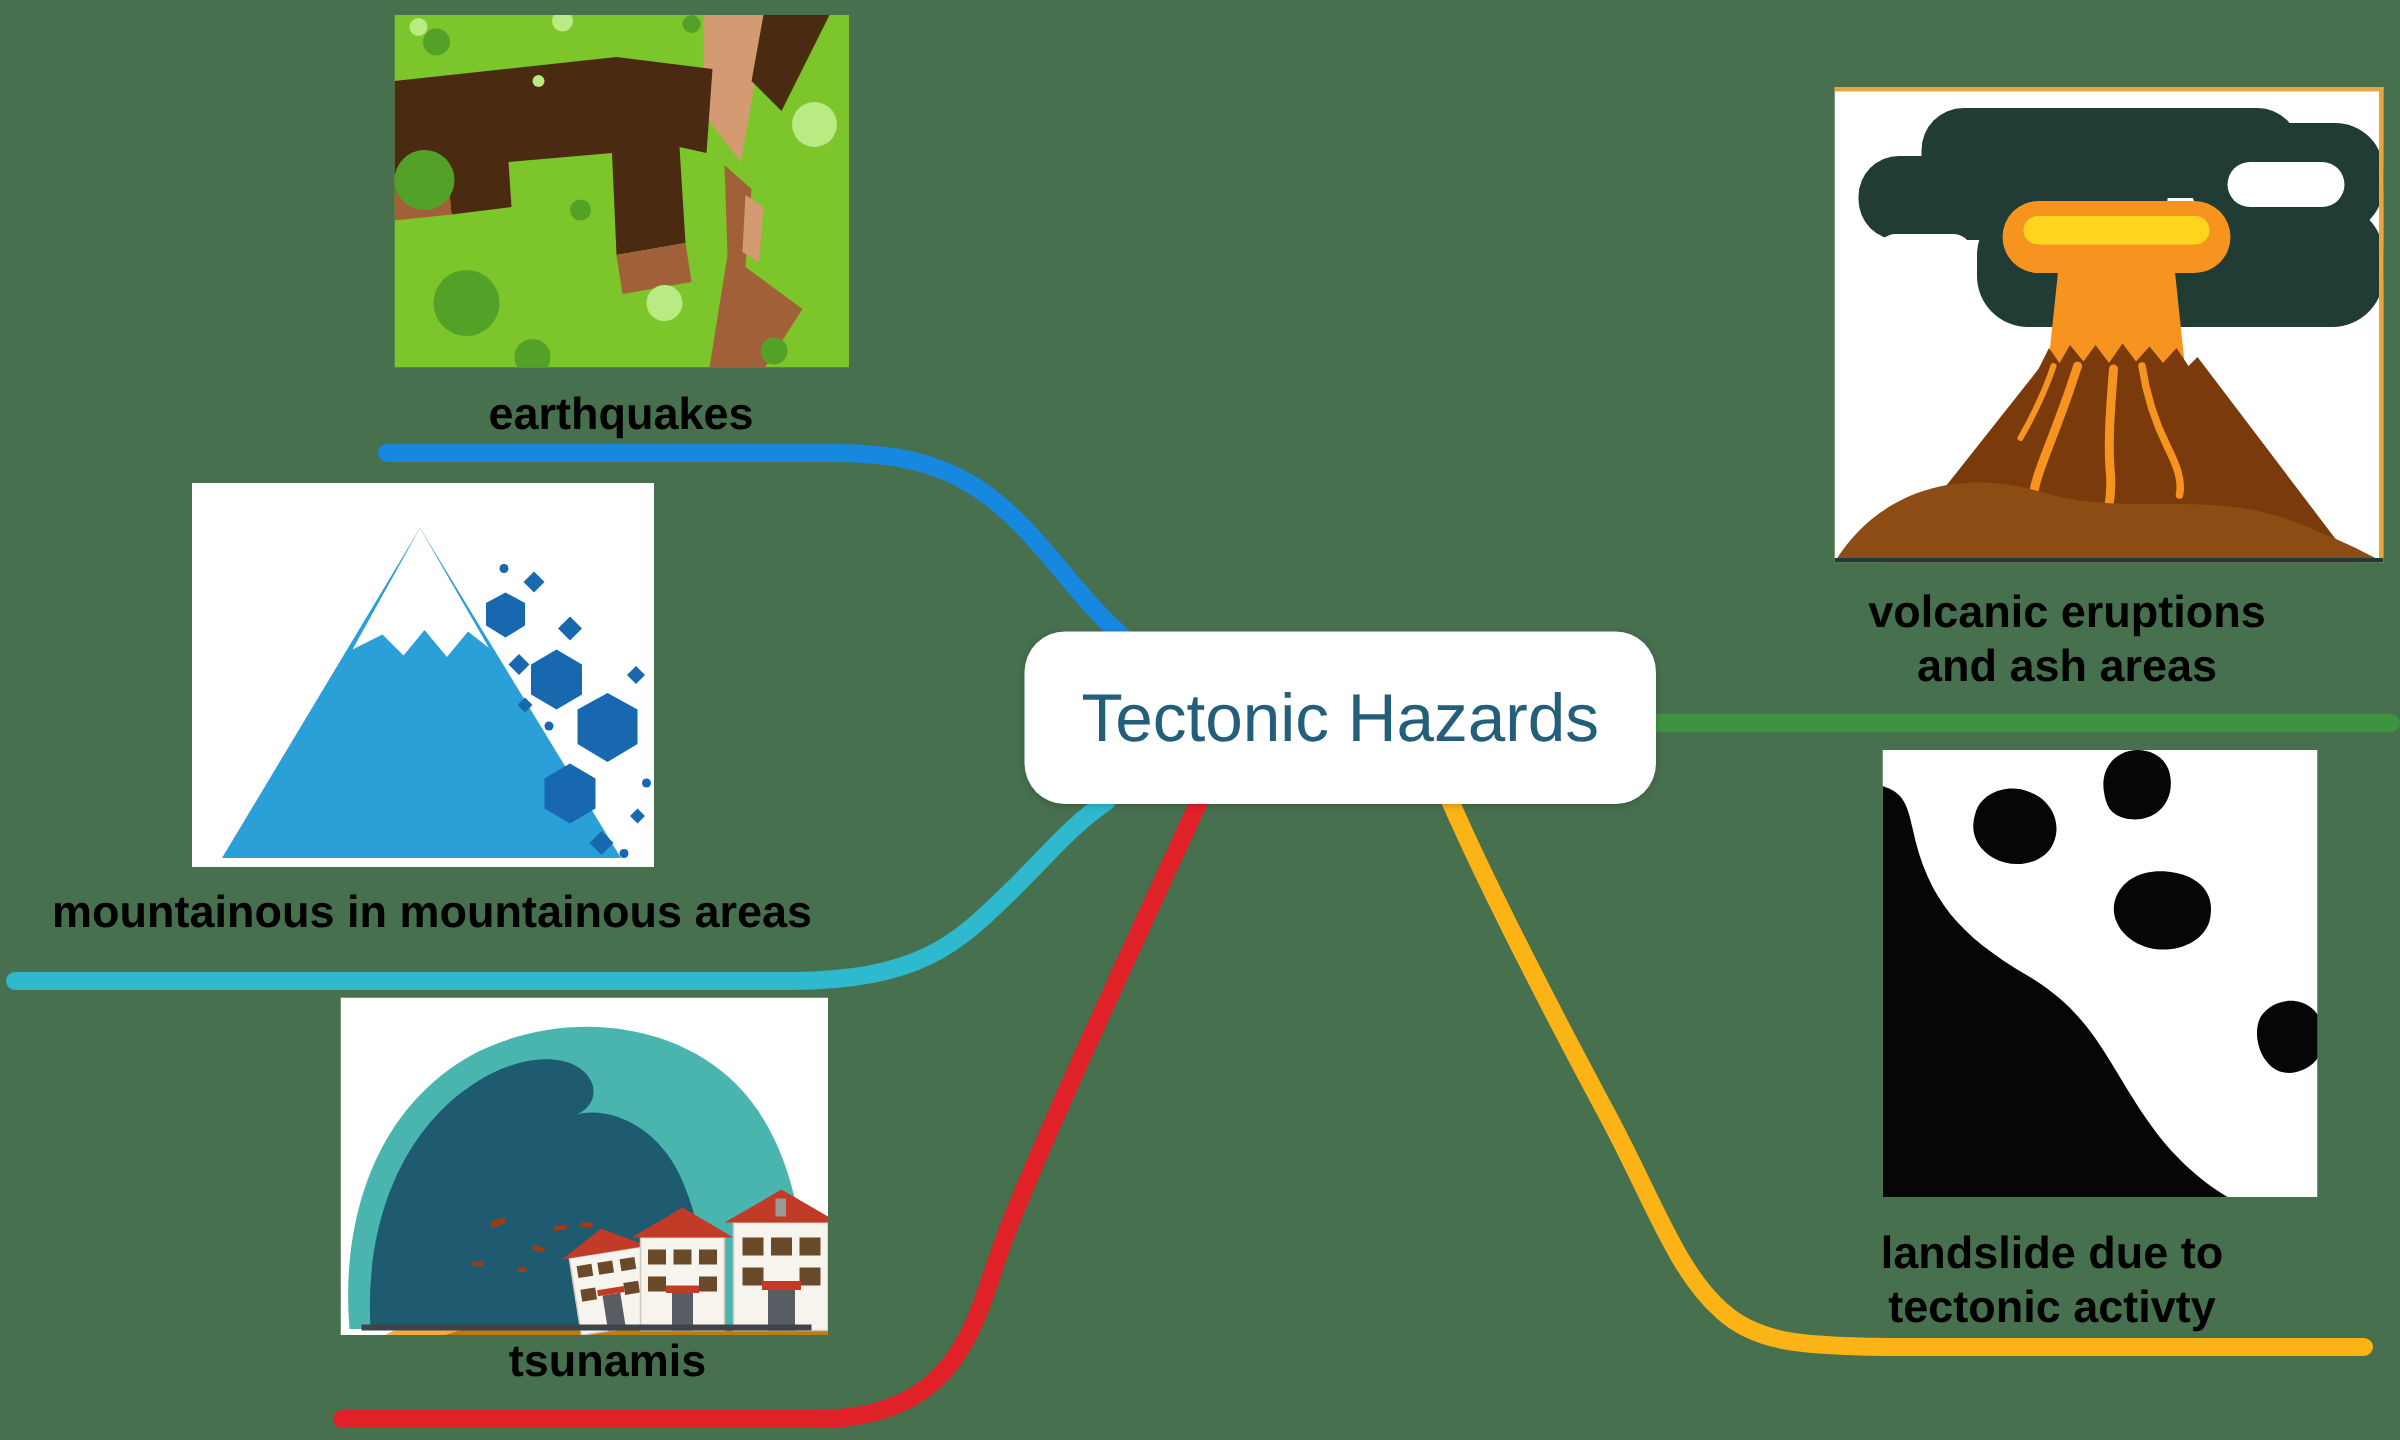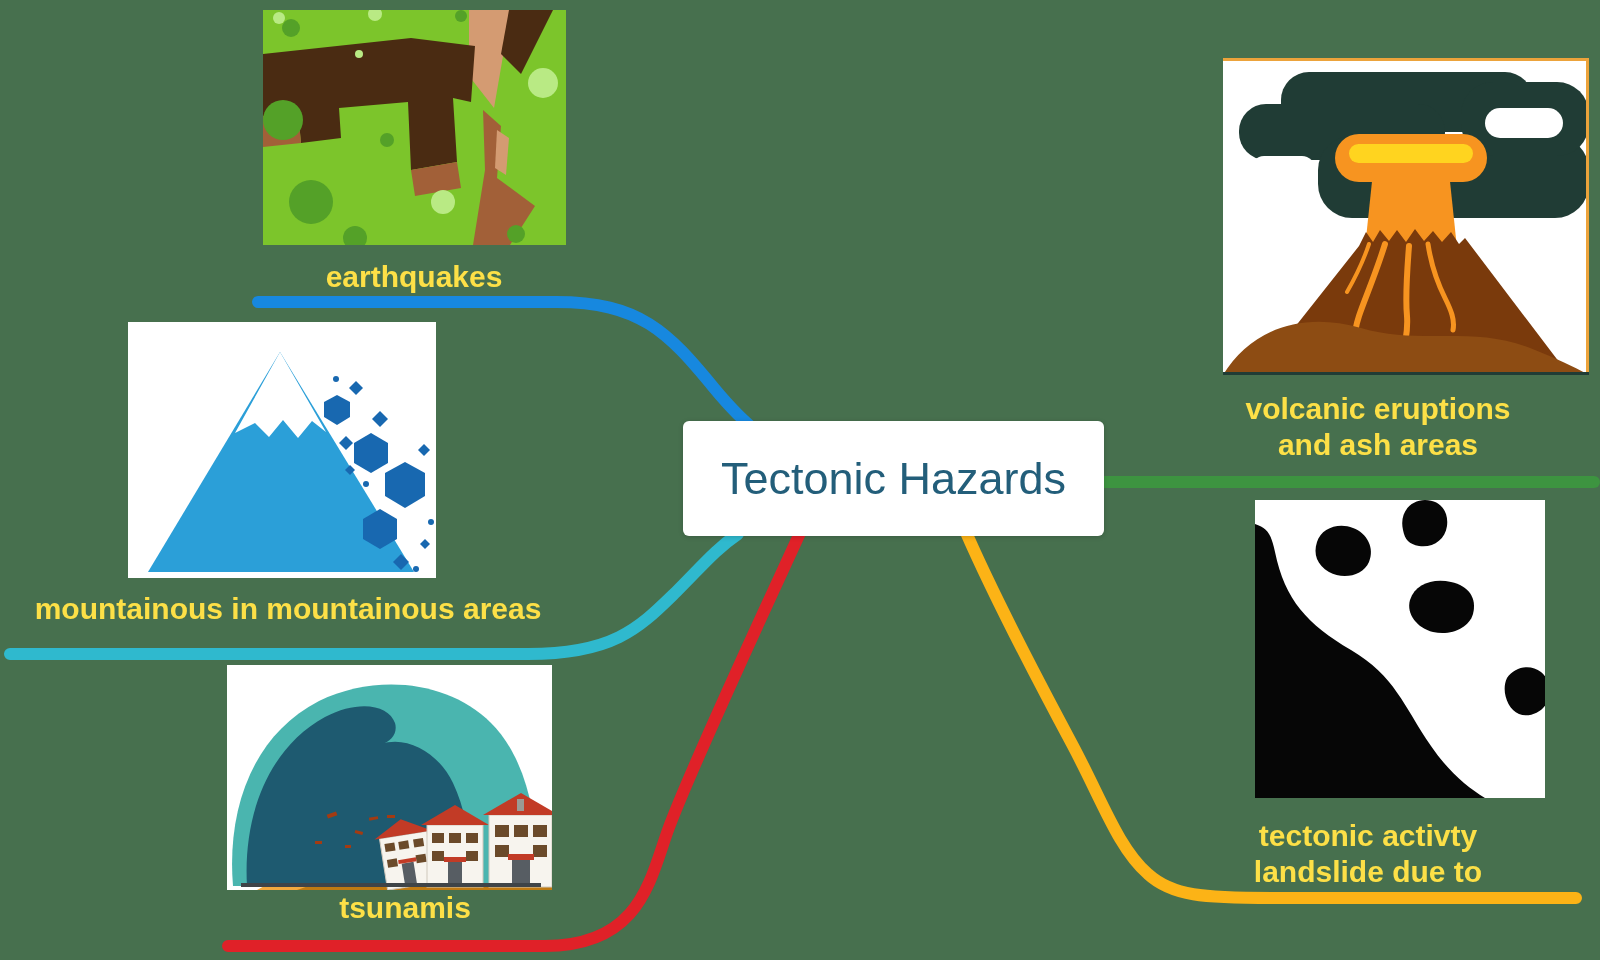--- a/index.html
+++ b/index.html
@@ -7,25 +7,25 @@
     width:1600px;height:960px;position:relative;overflow:hidden;
     background:#47704E;
     font-family:"Liberation Sans", sans-serif;
   }
   .layer{position:absolute;left:0;top:0;}
   .card{position:absolute;}
   .card svg{display:block;}
   .label{
     position:absolute;transform:translate(-50%,-50%);
     font:700 30px "Liberation Sans", sans-serif;
-    color:#fde047;white-space:nowrap;text-align:center;line-height:36px;
+    color:#000000;white-space:nowrap;text-align:center;line-height:36px;
   }
   .node{
     position:absolute;left:683px;top:421px;width:421px;height:115px;
-    background:#ffffff;border-radius:6px;
+    background:#ffffff;border-radius:27px;
     box-shadow:0 1px 5px rgba(0,0,0,0.18);
     display:flex;align-items:center;justify-content:center;text-align:center;
   }
   .node span{
     font:400 45px "Liberation Sans", sans-serif;
     color:#235E7A;white-space:nowrap;
   }
 </style>
 </head>
 <body style="background-color: rgb(71, 112, 78);">
@@ -201,19 +201,19 @@
 </div>
 
 <div class="label" style="left:414px;top:277px;">earthquakes</div>
 <div class="label" style="left:288px;top:609px;">mountainous in mountainous areas</div>
 <div class="label" style="left:385px;top:908px;margin-left:20px;">tsunamis</div>
 <div class="label" style="left:1378px;top:427px;">
   <div>volcanic eruptions</div>
   <div>and ash areas</div>
 </div>
 <div class="label" style="left:1368px;top:854px;">
+  <div>landslide due to</div>
   <div>tectonic activty</div>
-  <div>landslide due to</div>
 </div>
 
 <div class="node">
   <span>Tectonic Hazards</span>
 </div>
 
 </body></html>

